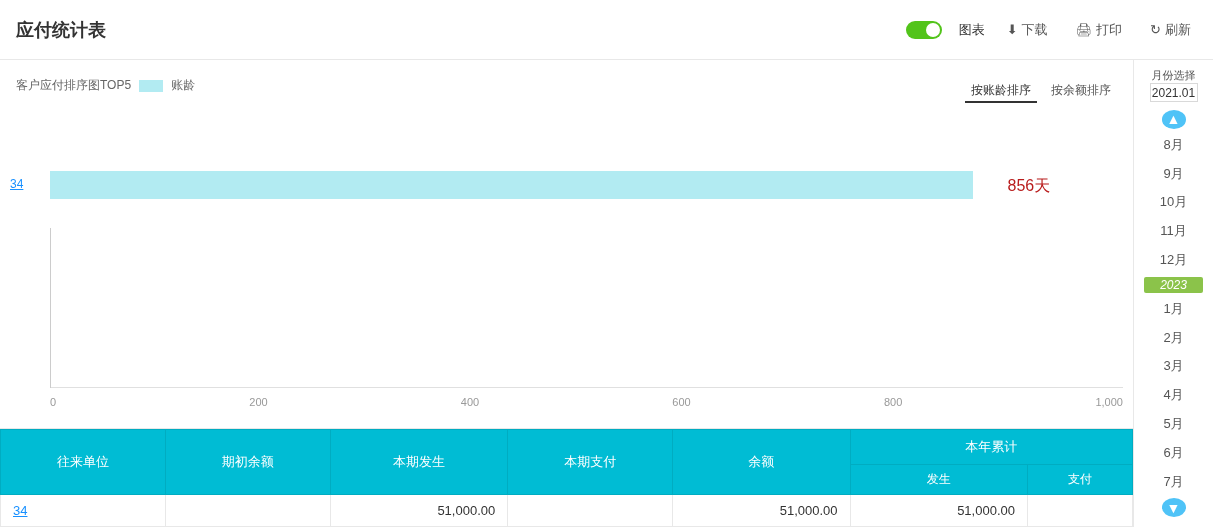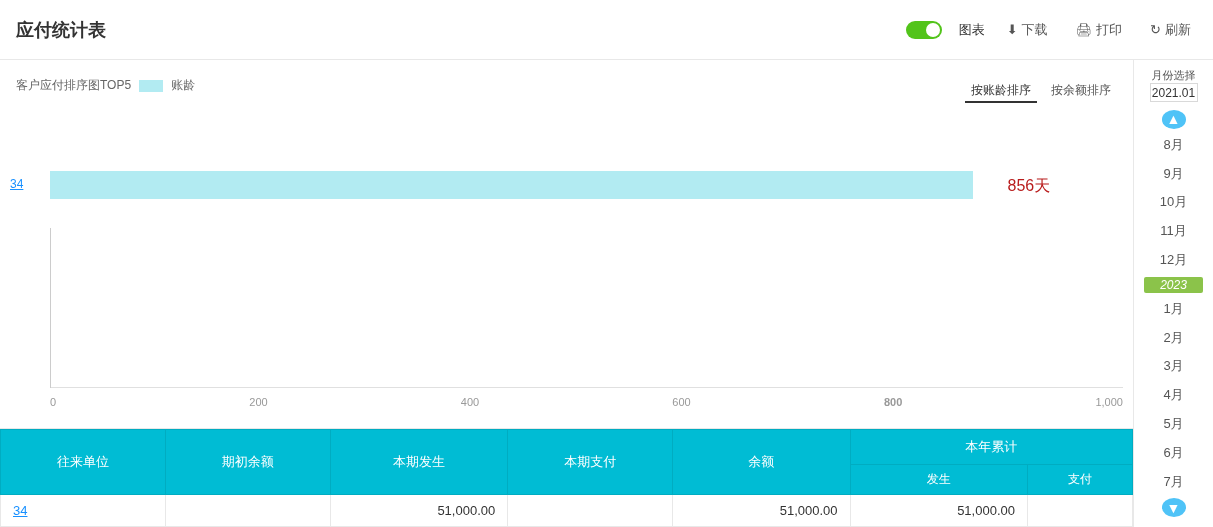--- a/index.html
+++ b/index.html
@@ -103,21 +103,21 @@
           <span style="position: absolute; left: -40px; top: 6px; font-size: 12px; color: #1890ff; text-decoration: underline; cursor: pointer;">34</span>
           <div style="width: 86%; height: 28px; background: #b2ebf2;"></div>
           <span style="position: absolute; left: 87%; top: 5px; font-size: 16px; color: #b91c1c; margin-left: 24px;">856天</span>
         </div>
 
         <div style="position: absolute; bottom: 20px; left: 50px; right: 10px; display: flex; justify-content: space-between;">
           <span style="font-size: 11px; color: #999;">0</span>
           <span style="font-size: 11px; color: #999;">200</span>
           <span style="font-size: 11px; color: #999;">400</span>
           <span style="font-size: 11px; color: #999;">600</span>
-          <span style="font-size: 11px; color: #999; font-weight: bold;">800</span>
+          <span style="font-size: 11px; color: #999;">800</span>
           <span style="font-size: 11px; color: #999;">1,000</span>
         </div>
 
         <div style="position: absolute; bottom: 40px; left: 50px; right: 10px; height: 160px;">
           <div style="position: absolute; left: 0; top: 0; bottom: 0; width: 1px; background: #ccc;"></div>
         </div>
       </div>
 
       <div class="table-section">
         <div class="table-wrapper">

